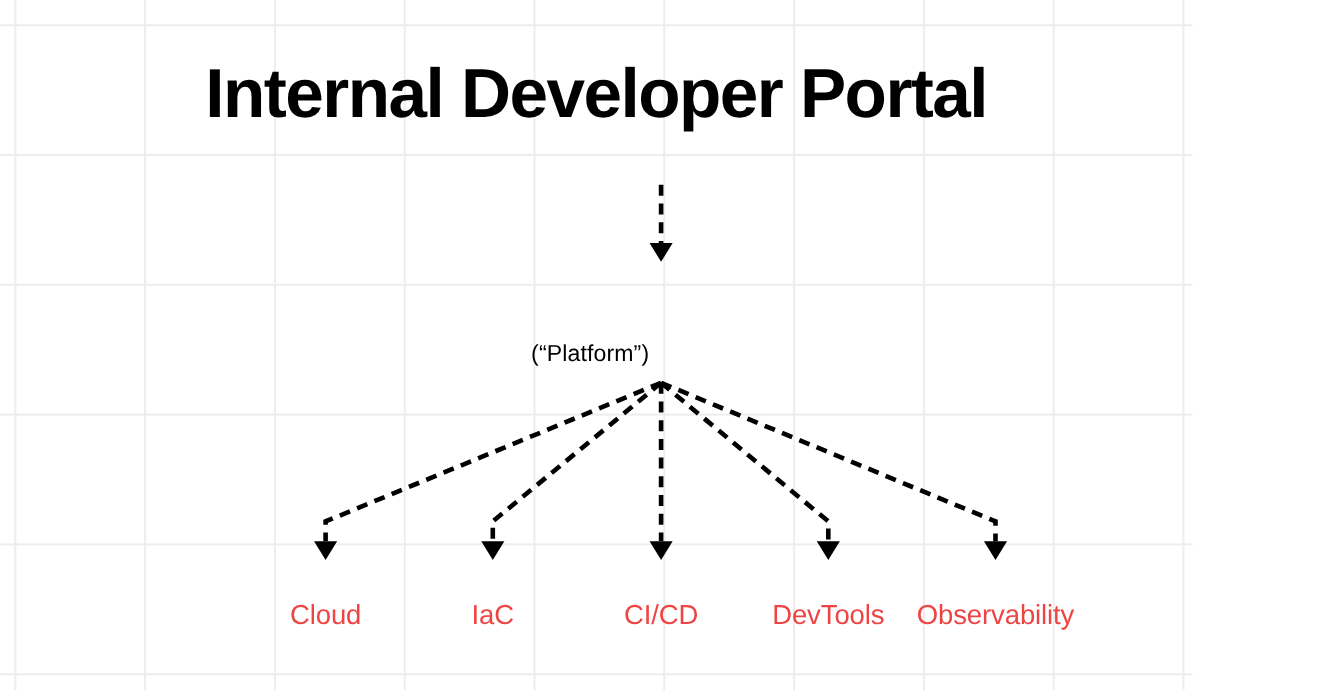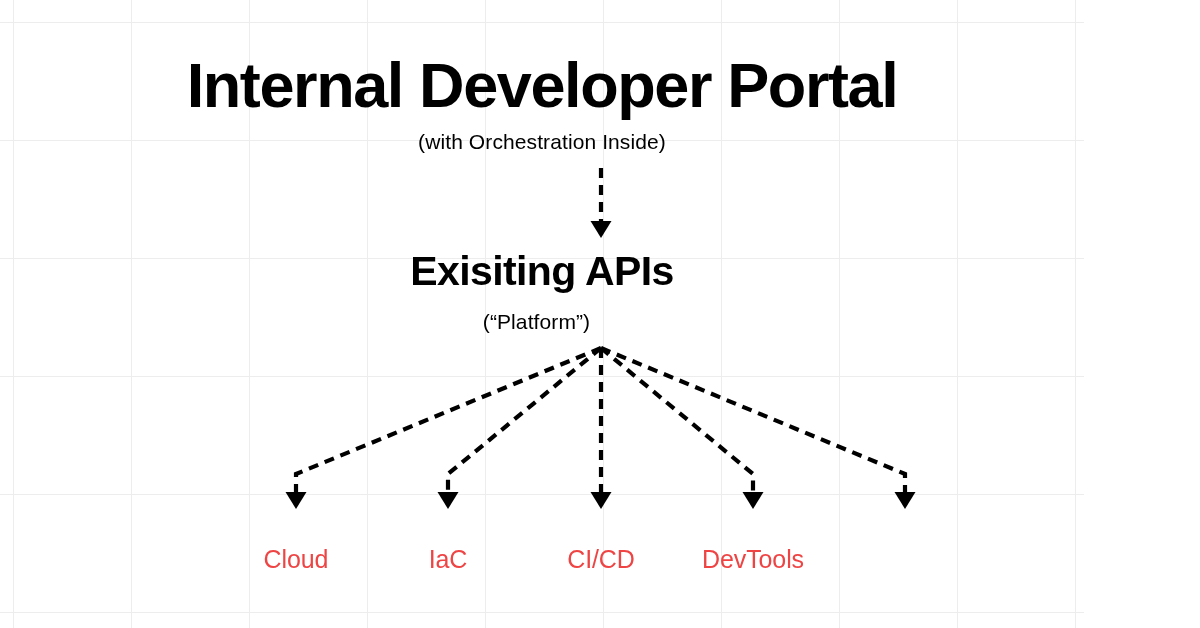--- a/index.html
+++ b/index.html
@@ -139,28 +139,27 @@
     </g>
 
     <g>
       <polyline points="601,348 905,474 905,492" fill="none" stroke="#000000" stroke-width="4.2" stroke-dasharray="10 7" stroke-linecap="butt"></polyline>
       <polygon points="894.5,492 915.5,492 905,509" fill="#000000"></polygon>
     </g>
   </svg>
 
   <div class="node node-title">Internal Developer Portal</div>
 
-  <div class="node node-subtitle">(with Orchestration Inside)</div>
 
-  <div class="node node-heading">Exisiting APIs</div>
 
   <div class="node node-heading-subtitle">(“Platform”)</div>
 
   <div class="leaf-label" style="left:296px">Cloud</div>
 
   <div class="leaf-label" style="left:448px">IaC</div>
 
   <div class="leaf-label" style="left:601px">CI/CD</div>
 
   <div class="leaf-label" style="left:753px">DevTools</div>
 
+  <div class="leaf-label" style="left:905px">Observability</div>
 
 </div>
 
 </body></html>

